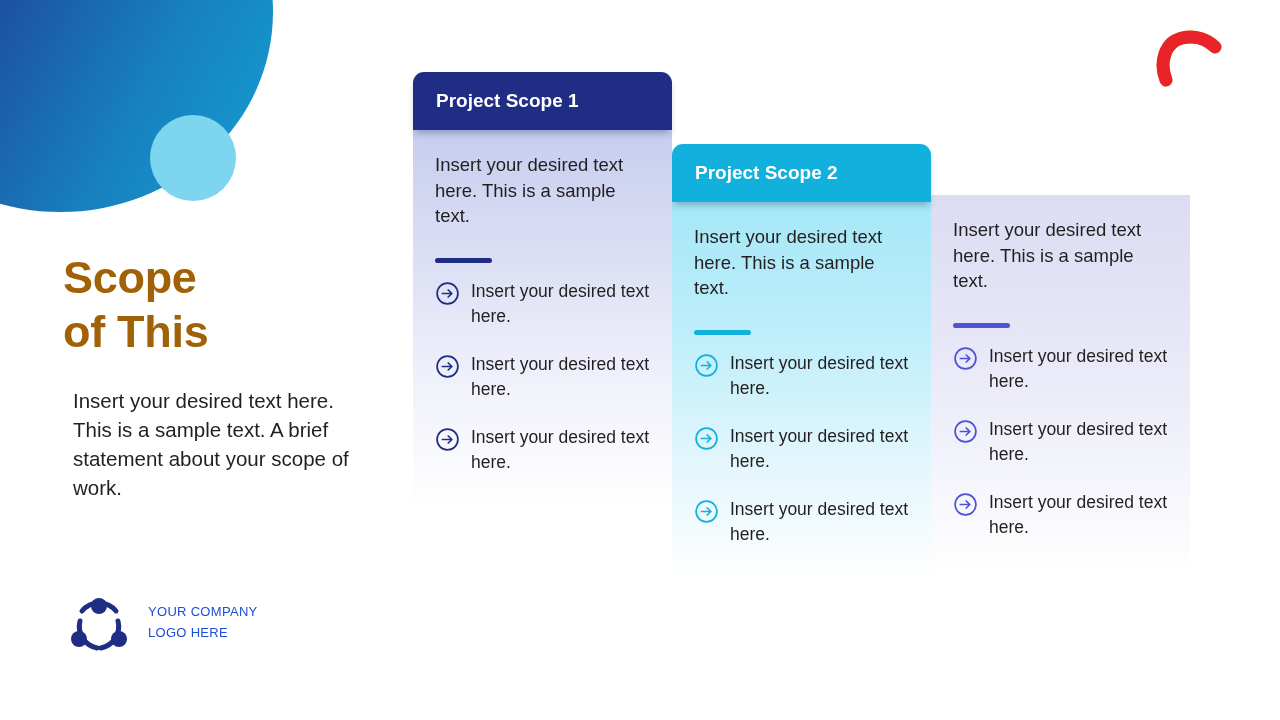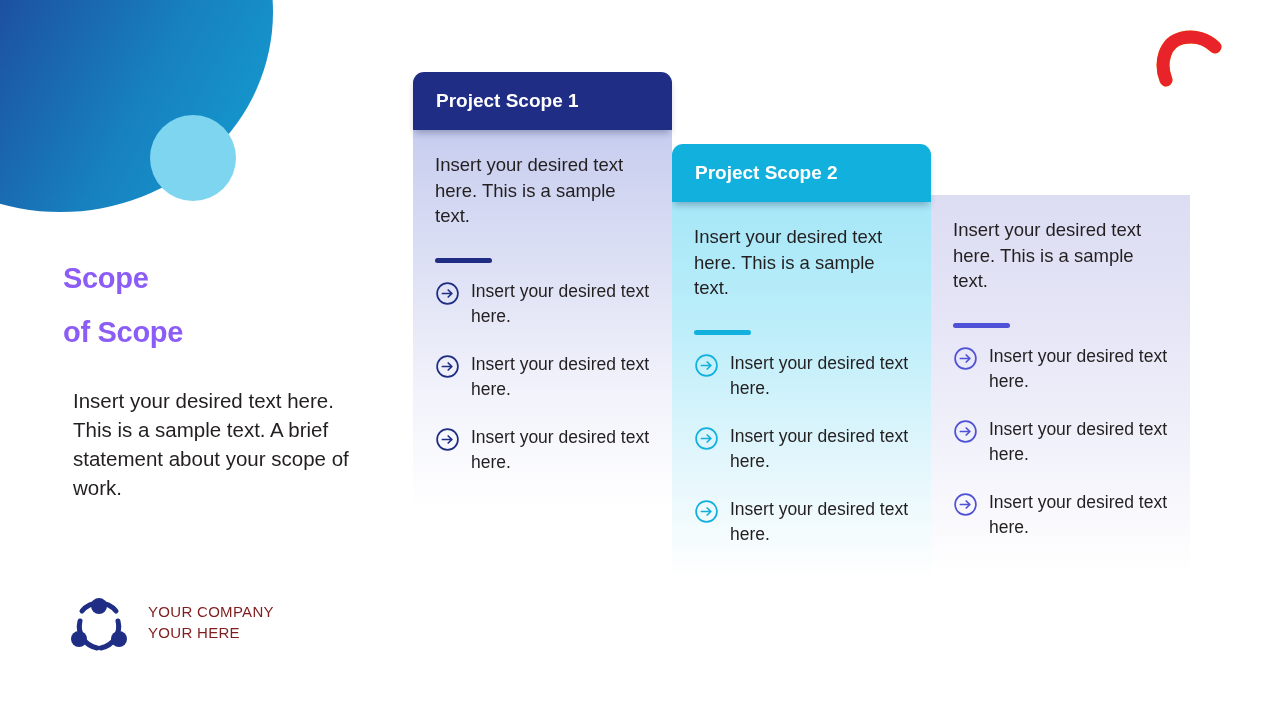--- a/index.html
+++ b/index.html
@@ -26,39 +26,39 @@
     background:#7ed5ef;
   }
 
   
   .brandmark { position:absolute; left:1155px; top:28px; width:72px; height:72px; }
 
   
   .title {
     position:absolute; left:63px; top:251px;
     width:330px;
-    font-size:29px; line-height:54px;
-    font-weight:bold; color:#8b5cf6;
+    font-size:45px; line-height:54px;
+    font-weight:bold; color:#a16207;
     letter-spacing:-0.3px;
   }
   .lede {
     position:absolute; left:73px; top:386px;
     width:300px;
     font-size:20.5px; line-height:29px;
     color:#231f20;
   }
 
   
   .logo-block { position:absolute; left:68px; top:594px; width:260px; height:64px; }
   .logo-mark { position:absolute; left:0; top:0; width:62px; height:62px; }
   .logo-text {
     position:absolute; left:80px; top:7px;
     width:180px;
-    font-size:15px; line-height:21px;
-    color:#7f1d1d; letter-spacing:.3px;
+    font-size:13px; line-height:21px;
+    color:#1d4ed8; letter-spacing:.3px;
   }
 
   
   .card { position:absolute; width:259px; }
   .card-head {
     position:relative;
     height:58px;
     border-radius:11px 11px 0 0;
     box-shadow:0 5px 7px -2px rgba(20,25,70,.30);
     z-index:3;
@@ -110,38 +110,38 @@
 
 <div class="brandmark">
   <svg viewBox="0 0 72 72" width="72" height="72" aria-hidden="true">
     <path d="M11 52 C4 34 10 14 27 10 C40 7 52 11 60 19" fill="none" stroke="#fbd014" stroke-width="13" stroke-linecap="round"></path>
     <path d="M61 20 C68 38 62 58 45 62 C32 65 20 61 12 53" fill="none" stroke="#e8232a" stroke-width="13" stroke-linecap="round" transform="rotate(180 36 36)"></path>
   </svg>
 </div>
 
 <div class="title">
   <div>Scope</div>
-  <div>of Scope</div>
+  <div>of This</div>
 </div>
 <div class="lede">Insert your desired text here. This is a sample text. A brief statement about your scope of work.</div>
 
 <div class="logo-block">
   <div class="logo-mark">
     <svg viewBox="0 0 62 62" width="62" height="62" aria-hidden="true">
       <path d="M14 17 A22 22 0 0 1 48 17" fill="none" stroke="#1f2d84" stroke-width="5" stroke-linecap="round"></path>
       <path d="M50 27 A22 22 0 0 1 33 54" fill="none" stroke="#1f2d84" stroke-width="5" stroke-linecap="round"></path>
       <path d="M29 54 A22 22 0 0 1 12 27" fill="none" stroke="#1f2d84" stroke-width="5" stroke-linecap="round"></path>
       <circle cx="31" cy="12" r="8" fill="#1f2d84"></circle>
       <circle cx="11" cy="45" r="8" fill="#1f2d84"></circle>
       <circle cx="51" cy="45" r="8" fill="#1f2d84"></circle>
     </svg>
   </div>
   <div class="logo-text">
     <div>YOUR COMPANY</div>
-    <div>YOUR HERE</div>
+    <div>LOGO HERE</div>
   </div>
 </div>
 
 <div class="card" id="card-1">
   <div class="card-head" style="background:#1f2d84;">
     <span class="card-head-label">Project Scope 1</span>
   </div>
   <div class="card-body">
     <div class="card-lede">Insert your desired text here. This is a sample text.</div>
     <div class="divider" style="background:#1f2d84;"></div>

